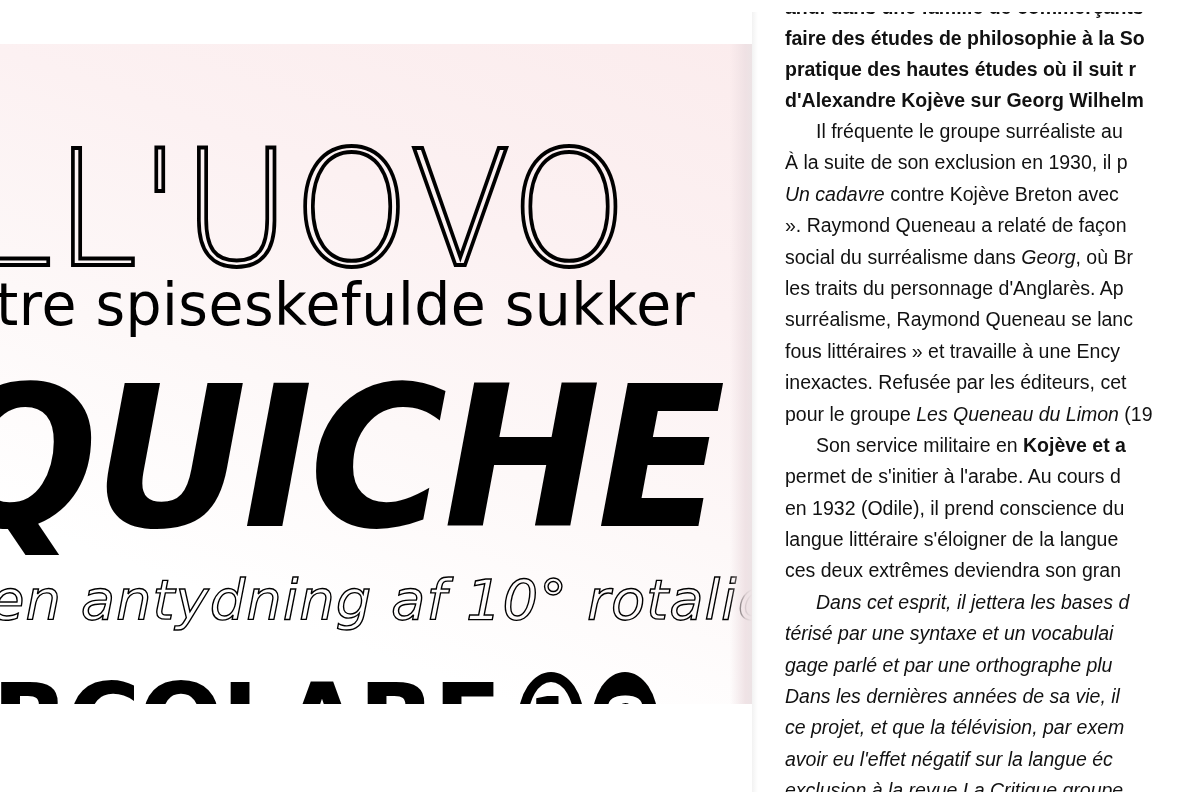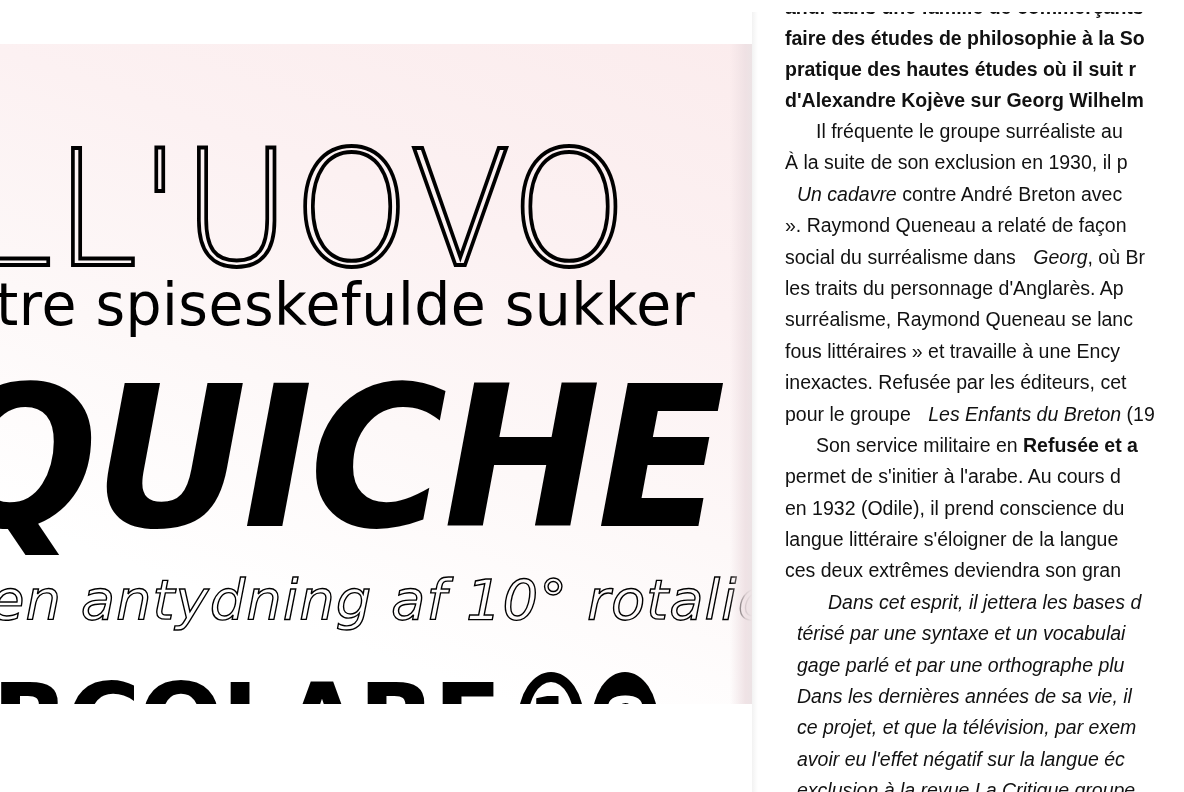--- a/index.html
+++ b/index.html
@@ -124,21 +124,21 @@
       font-size: 19.5px;
       white-space: nowrap;
     }
     .line {
       display: block;
       height: 31.4px;
       line-height: 31.4px;
     }
     .line.bold { font-weight: 700; height: 31px; line-height: 31px; }
     .line.indent { padding-left: 31px; }
-    .it { font-style: italic; margin-left: 12px; }
+    .it { font-style: italic; }
     .b { font-weight: 700; }
   </style>
 </head>
 <body>
 
 <div class="spread">
 
   <div class="left-page">
     <div class="specimen s-uovo">LL'UOVO</div>
     <div class="specimen s-sukker">tre spiseskefulde sukker</div>
@@ -153,30 +153,30 @@
 
   <div class="right-page">
     <div class="text-column">
       <span class="line bold">andi dans une famille de commerçants</span>
       <span class="line bold">faire des études de philosophie à la So</span>
       <span class="line bold">pratique des hautes études où il suit r</span>
       <span class="line bold">d'Alexandre Kojève sur Georg Wilhelm</span>
 
       <span class="line indent">Il fréquente le groupe surréaliste au</span>
       <span class="line">À la suite de son exclusion en 1930, il p</span>
-      <span class="line"><span class="it">Un cadavre</span><span> contre André Breton avec</span></span>
+      <span class="line"><span class="it">Un cadavre</span><span> contre Kojève Breton avec</span></span>
       <span class="line">». Raymond Queneau a relaté de façon</span>
       <span class="line"><span>social du surréalisme dans </span><span class="it">Georg</span><span>, où Br</span></span>
       <span class="line">les traits du personnage d'Anglarès. Ap</span>
       <span class="line">surréalisme, Raymond Queneau se lanc</span>
       <span class="line">fous littéraires » et travaille à une Ency</span>
       <span class="line">inexactes. Refusée par les éditeurs, cet</span>
-      <span class="line"><span>pour le groupe </span><span class="it">Les Enfants du Breton</span><span> (19</span></span>
+      <span class="line"><span>pour le groupe </span><span class="it">Les Queneau du Limon</span><span> (19</span></span>
 
-      <span class="line indent"><span>Son service militaire en </span><span class="b">Refusée et a</span></span>
+      <span class="line indent"><span>Son service militaire en </span><span class="b">Kojève et a</span></span>
       <span class="line">permet de s'initier à l'arabe. Au cours d</span>
       <span class="line">en 1932 (Odile), il prend conscience du</span>
       <span class="line">langue littéraire s'éloigner de la langue</span>
       <span class="line">ces deux extrêmes deviendra son gran</span>
 
       <span class="line indent it">Dans cet esprit, il jettera les bases d</span>
       <span class="line it">térisé par une syntaxe et un vocabulai</span>
       <span class="line it">gage parlé et par une orthographe plu</span>
       <span class="line it">Dans les dernières années de sa vie, il</span>
       <span class="line it">ce projet, et que la télévision, par exem</span>

